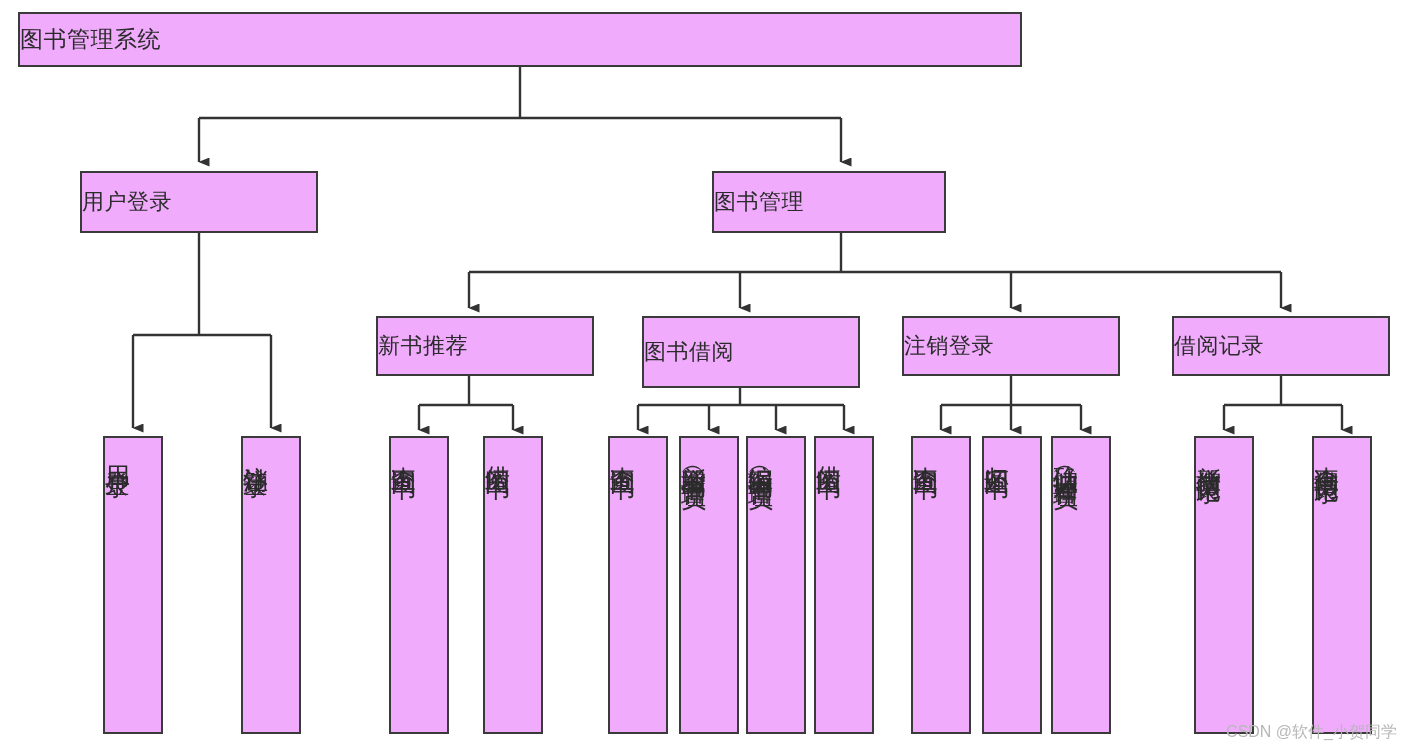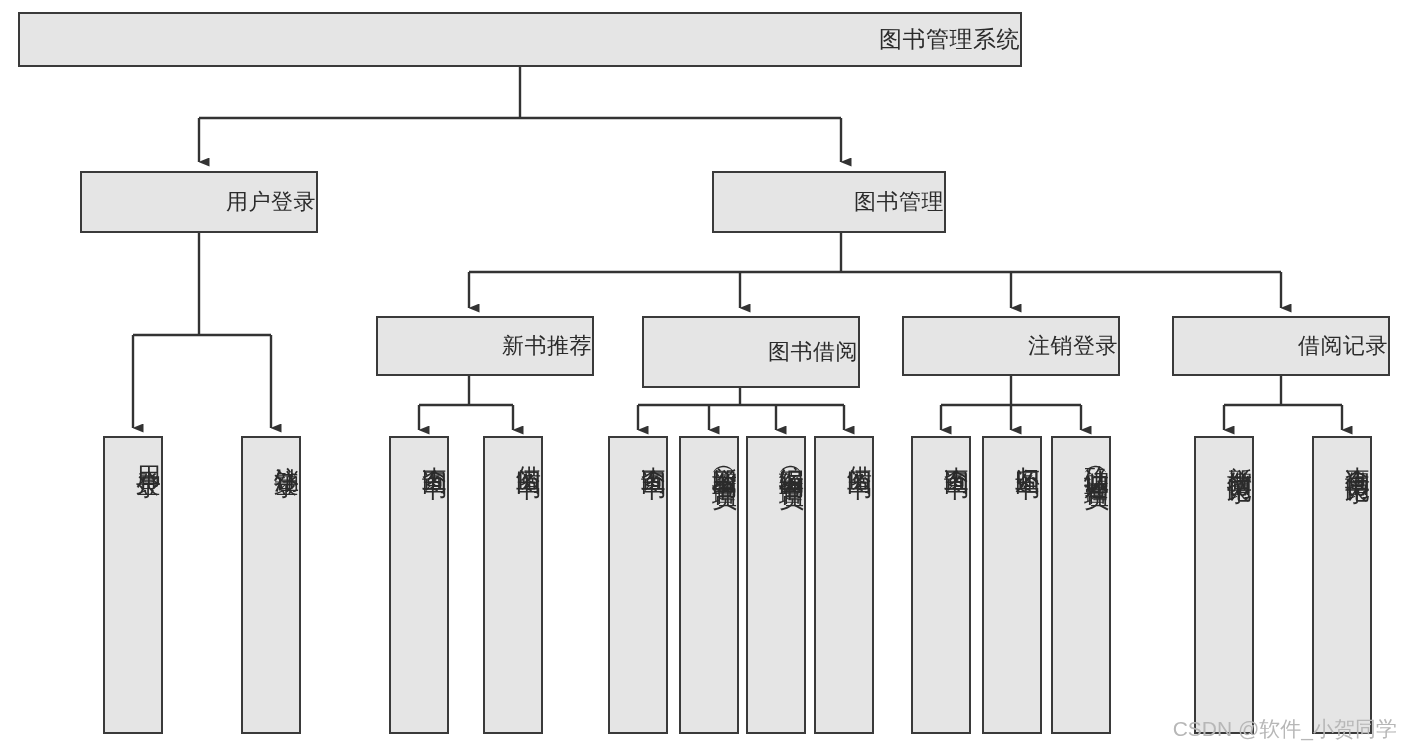--- a/index.html
+++ b/index.html
@@ -19,24 +19,24 @@
     position: absolute;
     left: 0;
     top: 0;
     width: 1405px;
     height: 747px;
   }
   .node {
     position: absolute;
     box-sizing: border-box;
     border: 2px solid #3a3a3a;
-    background: #e5e5e5;
+    background: #f0abfc;
     display: flex;
     align-items: center;
-    justify-content: flex-end;
+    justify-content: flex-start;
     color: #2b2b2b;
     z-index: 2;
   }
   .node .label {
     display: block;
     text-align: center;
     line-height: 1.08;
     letter-spacing: 0.5px;
   }
   
@@ -57,21 +57,21 @@
     text-orientation: upright;
     font-size: 25px;
     line-height: 1.0;
     letter-spacing: 3px;
     white-space: nowrap;
   }
   #watermark {
     position: absolute;
     right: 8px;
     bottom: 4px;
-    font-size: 21px;
+    font-size: 16px;
     color: #b7b7b7;
     z-index: 5;
     white-space: nowrap;
     font-family: "Liberation Sans", "DejaVu Sans", sans-serif;
     text-align: right;
   }
 </style>
 </head>
 <body>
 

